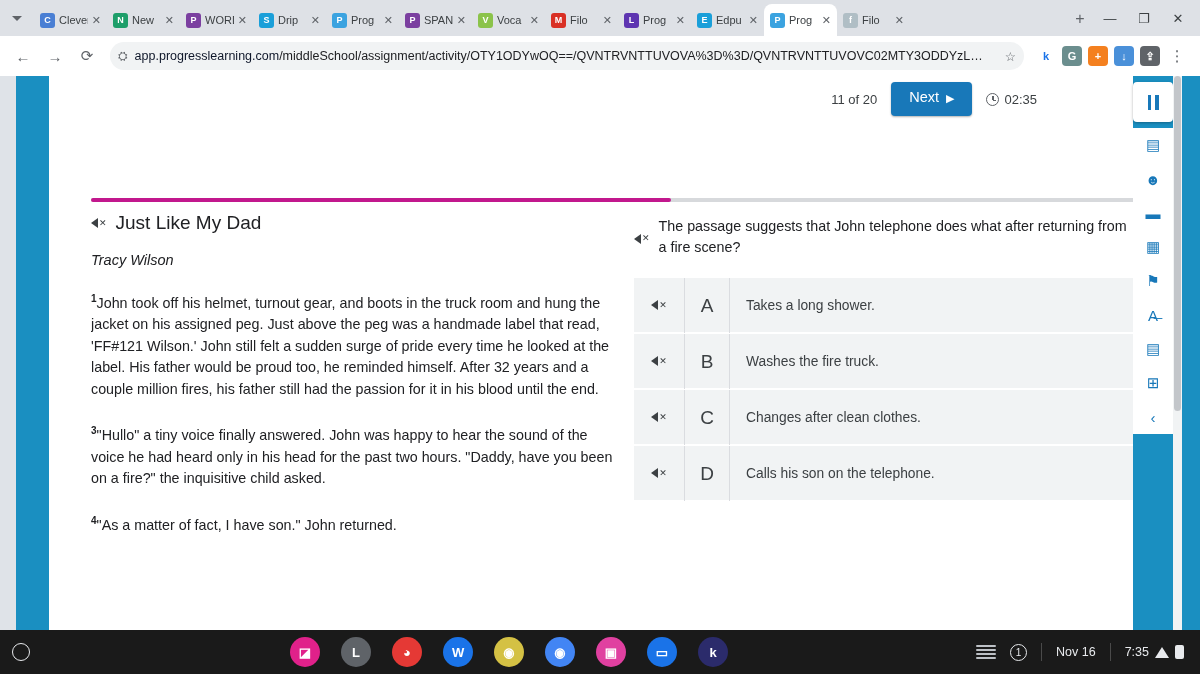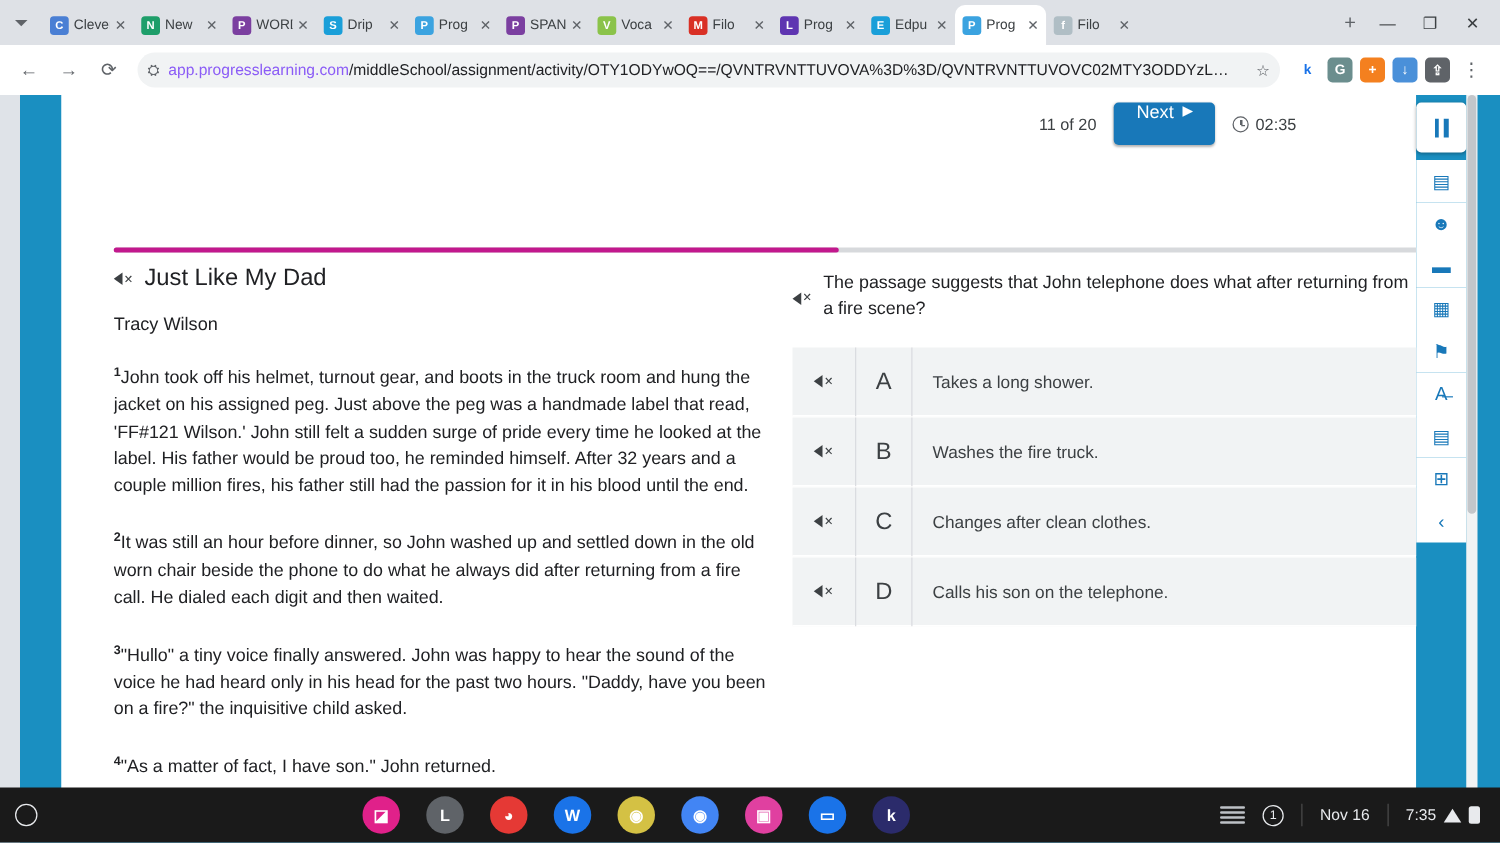--- a/index.html
+++ b/index.html
@@ -57,21 +57,21 @@
     background:#fff; display:flex; align-items:center; gap:2px; padding:0 8px;
   }
   .tbtn { width:30px;height:30px;display:flex;align-items:center;justify-content:center;
     color:#5f6368; font-size:15px; border-radius:50%; }
   .omnibox {
     flex:1; height:28px; background:#f1f3f4; border-radius:14px;
     display:flex; align-items:center; padding:0 8px; gap:7px; margin:0 6px;
     font-size:12.5px; color:#202124; overflow:hidden;
   }
   .omnibox .url { white-space:nowrap; overflow:hidden; flex:1; }
-  .url .host { color:#8b5cf6; }
+  .url .host { color:#0f172a; }
   .url .path { color:#202124; }
   .ext-icons { display:flex; align-items:center; gap:6px; padding-left:4px;}
   .ext { width:20px;height:20px;border-radius:4px;display:flex;align-items:center;
     justify-content:center;font-size:11px;color:#fff;font-weight:bold;}
 
   
   .page {
     position:absolute; left:16px; top:76px; width:1200px; height:598px;
     background:#1a8fc1;
   }
@@ -81,21 +81,21 @@
   }
 
   .topbar {
     position:absolute; left:0; top:0; width:1084px; height:46px;
     display:flex; align-items:center; justify-content:flex-end; gap:14px;
     padding-right:96px;
   }
   .counter { font-size:13px; color:#3c4043; }
   .next-btn {
     background:#1878b9; color:#fff; border-radius:4px; height:34px;
-    padding:0 18px; display:flex; align-items:flex-start; gap:7px;
+    padding:11px 18px; display:flex; align-items:flex-end; gap:7px;
     font-size:14.5px; box-shadow:0 1px 2px rgba(0,0,0,.3);
   }
   .timer { font-size:13px; color:#3c4043; display:flex; align-items:center; gap:5px;}
   .clock-ic {
     width:13px;height:13px;border-radius:50%;border:1.6px solid #5f6368; position:relative;
   }
   .clock-ic:before{content:"";position:absolute;left:5px;top:2px;width:1.4px;height:4.5px;background:#5f6368;}
   .clock-ic:after{content:"";position:absolute;left:5.5px;top:6px;width:3.5px;height:1.4px;background:#5f6368;}
 
   .progress-wrap {
@@ -105,21 +105,21 @@
   .progress-bar { height:4px; background:#c2188d; border-radius:2px; width:55%;}
 
   .passage {
     position:absolute; left:42px; top:136px; width:530px; height:420px;
     overflow:hidden;
   }
   .ptitle {
     font-size:19px; color:#202124; display:flex; align-items:center; gap:9px;
     margin-bottom:18px;
   }
-  .author { font-size:14.5px; color:#202124; margin-bottom:20px;}
+  .author { font-style:italic; font-size:14.5px; color:#202124; margin-bottom:20px;}
   .para {
     font-size:14.3px; line-height:21.5px; color:#202124; margin-bottom:20px;
   }
   .para sup { font-size:10px; font-weight:bold; vertical-align:super;}
 
   .speaker {
     display:inline-flex; align-items:center; gap:1px; flex:none;
   }
   .spk-body {
     width:0;height:0;border-top:5px solid transparent;border-bottom:5px solid transparent;
@@ -320,21 +320,20 @@
         <div class="ptitle">
           <span class="speaker">
               <span class="spk-body"></span>
               <span class="spk-x">✕</span>
             </span>
           <span>Just Like My Dad</span>
         </div>
         <div class="author">Tracy Wilson</div>
         <div id="paras">
             <p class="para"><sup>1</sup><span>John took off his helmet, turnout gear, and boots in the truck room and hung the jacket on his assigned peg. Just above the peg was a handmade label that read, 'FF#121 Wilson.' John still felt a sudden surge of pride every time he looked at the label. His father would be proud too, he reminded himself. After 32 years and a couple million fires, his father still had the passion for it in his blood until the end.</span></p>
-            <p class="para"><sup>2</sup><span>It was still an hour before dinner, so John washed up and settled down in the old worn chair beside the phone to do what he always did after returning from a fire call. He dialed each digit and then waited.</span></p>
             <p class="para"><sup>3</sup><span>"Hullo" a tiny voice finally answered. John was happy to hear the sound of the voice he had heard only in his head for the past two hours. "Daddy, have you been on a fire?" the inquisitive child asked.</span></p>
             <p class="para"><sup>4</sup><span>"As a matter of fact, I have son." John returned.</span></p>
           </div>
       </div>
 
       <div class="question">
         <div class="qtext">
           <span class="speaker" style="margin-top:3px;">
               <span class="spk-body"></span>
               <span class="spk-x">✕</span>

